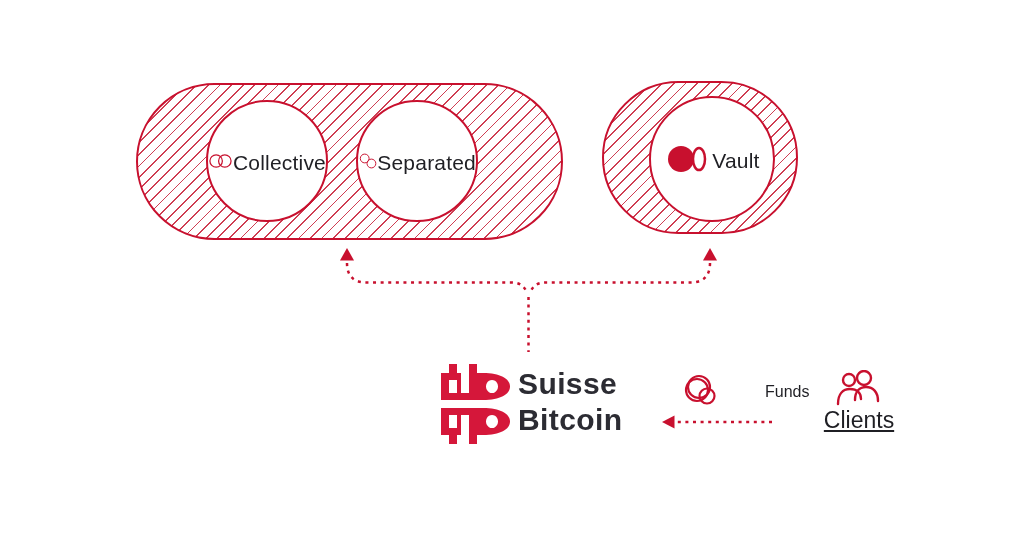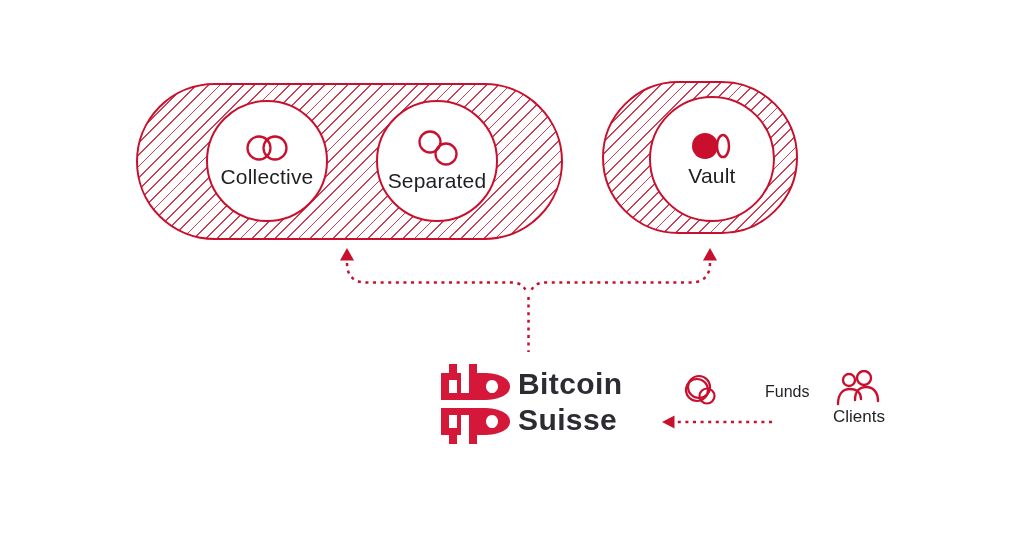--- a/index.html
+++ b/index.html
@@ -28,32 +28,32 @@
       rgba(255,255,255,0) 8.2px);
   }
   .pill.left{left:136px;top:83px;width:427px;height:157px;border-radius:79px;}
   .pill.right{left:602px;top:81px;width:196px;height:153px;border-radius:77px;}
   
   .node{
     position:absolute;
     background:#ffffff;
     border:2px solid var(--accent-red);
     border-radius:50%;
-    display:flex;flex-direction:column;
+    display:flex;flex-direction:row;
     align-items:center;justify-content:center;
   }
   .node .nlabel{
     color:var(--text-dark);
     font-size:21px;
     line-height:24px;
     margin-top:3px;
     letter-spacing:0.2px;
   }
   .node-collective{left:206px;top:100px;width:122px;height:122px;}
-  .node-separated{left:376px;top:100px;width:122px;height:122px;}
+  .node-separated{left:356px;top:100px;width:122px;height:122px;}
   .node-vault{left:649px;top:96px;width:126px;height:126px;align-items:center;}
   .icon{color:var(--accent-red);display:block;}
   
   svg.overlay{
     position:absolute;left:0;top:0;width:1024px;height:538px;
     color:var(--accent-red);
     pointer-events:none;
   }
   svg.overlay .dash{
     fill:none;stroke:currentColor;stroke-width:2.5;
@@ -69,21 +69,21 @@
   }
   
   .funds-icon{position:absolute;left:682px;top:374px;color:var(--accent-red);}
   .funds-label{
     position:absolute;left:719px;top:383px;
     color:var(--text-dark);font-size:16px;margin-left:46px;
   }
   .clients-icon{position:absolute;left:835px;top:370px;color:var(--accent-red);}
   .clients-label{
     position:absolute;left:814px;top:407px;width:90px;
-    text-align:center;color:var(--text-dark);font-size:17px;
+    text-align:center;color:var(--text-dark);font-size:23px;text-decoration:underline;
   }
 </style>
 </head>
 <body>
 
 <div class="canvas">
 
   <div class="pill left"></div>
   <div class="pill right"></div>
 
@@ -130,22 +130,22 @@
     <defs>
       <path id="bs-row" fill-rule="evenodd" fill="currentColor" d="M0,9 H8 V0 H16 V9 H28 V0 H36 V9 H42 C59,9 69,14.5 69,22.5 C69,30.5 59,36 42,36 H0 Z
                M8,16 H16 V29 H8 Z
                M20,9 H28 V29 H20 Z
                M51,16 a6,6.5 0 1 0 0.01,0 Z"></path>
     </defs>
     <use href="#bs-row"></use>
     <use href="#bs-row" transform="translate(0,80) scale(1,-1)"></use>
   </svg>
   <div class="brand">
+    <div>Suisse</div>
     <div>Bitcoin</div>
-    <div>Suisse</div>
   </div>
 
   <svg class="funds-icon" width="38" height="38" viewBox="0 0 38 38">
     <circle cx="15" cy="16" r="11" fill="none" stroke="currentColor" stroke-width="2.2"></circle>
     <circle cx="17" cy="13" r="11" fill="none" stroke="currentColor" stroke-width="2.2"></circle>
     <circle cx="25" cy="22" r="7.5" fill="none" stroke="currentColor" stroke-width="2.2"></circle>
   </svg>
   <div class="funds-label">Funds</div>
 
   <svg class="clients-icon" width="46" height="36" viewBox="0 0 46 36">

